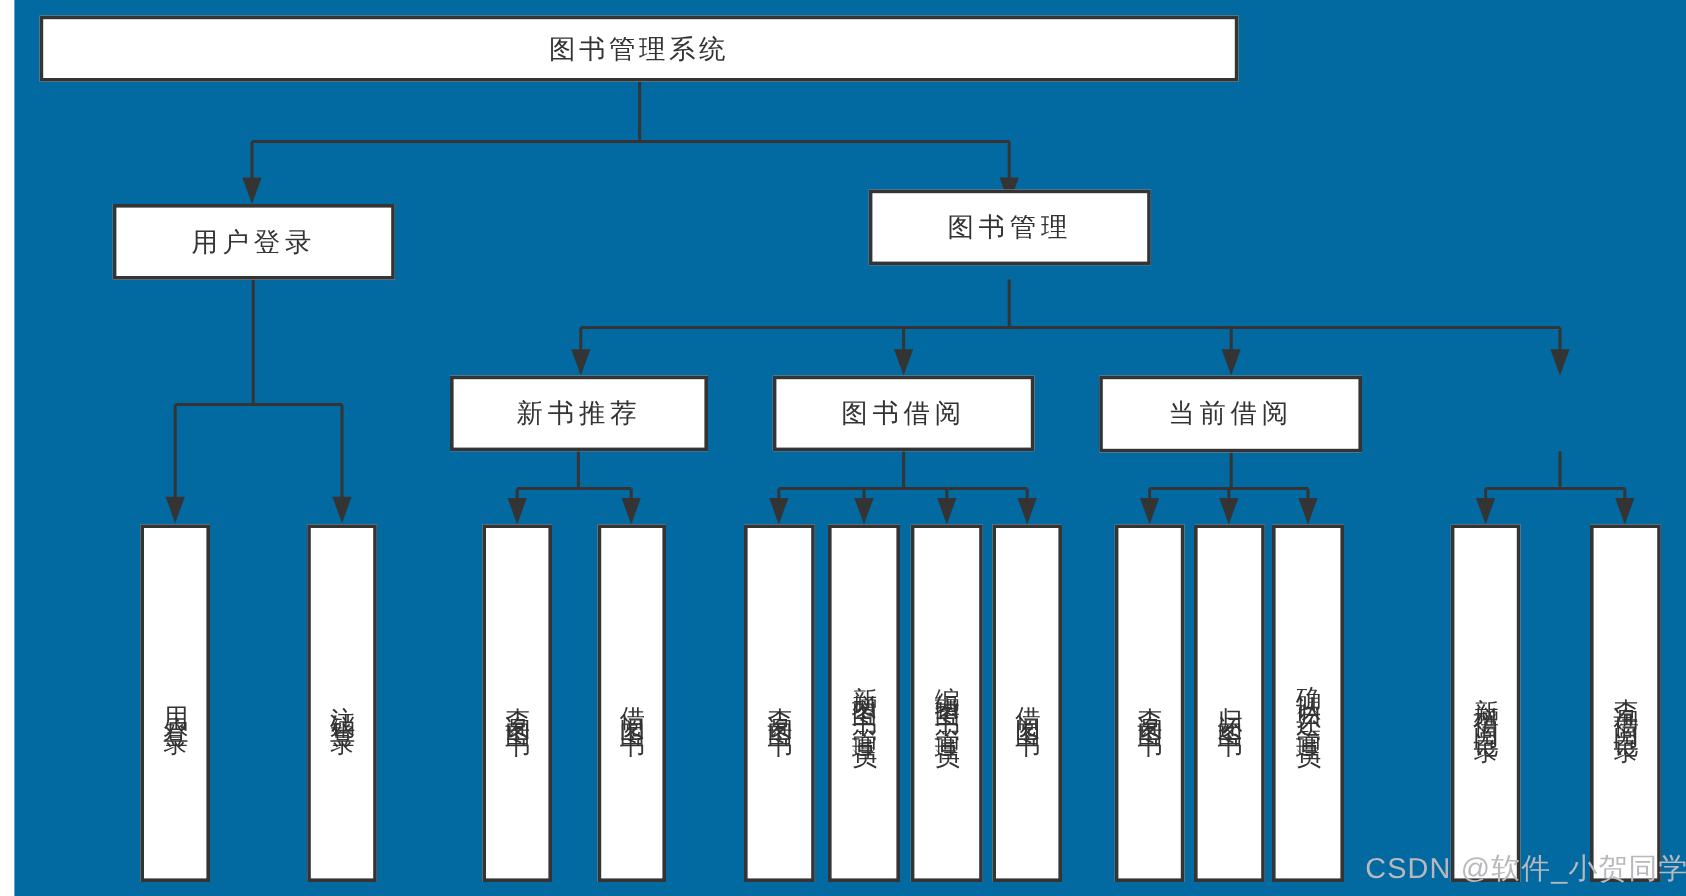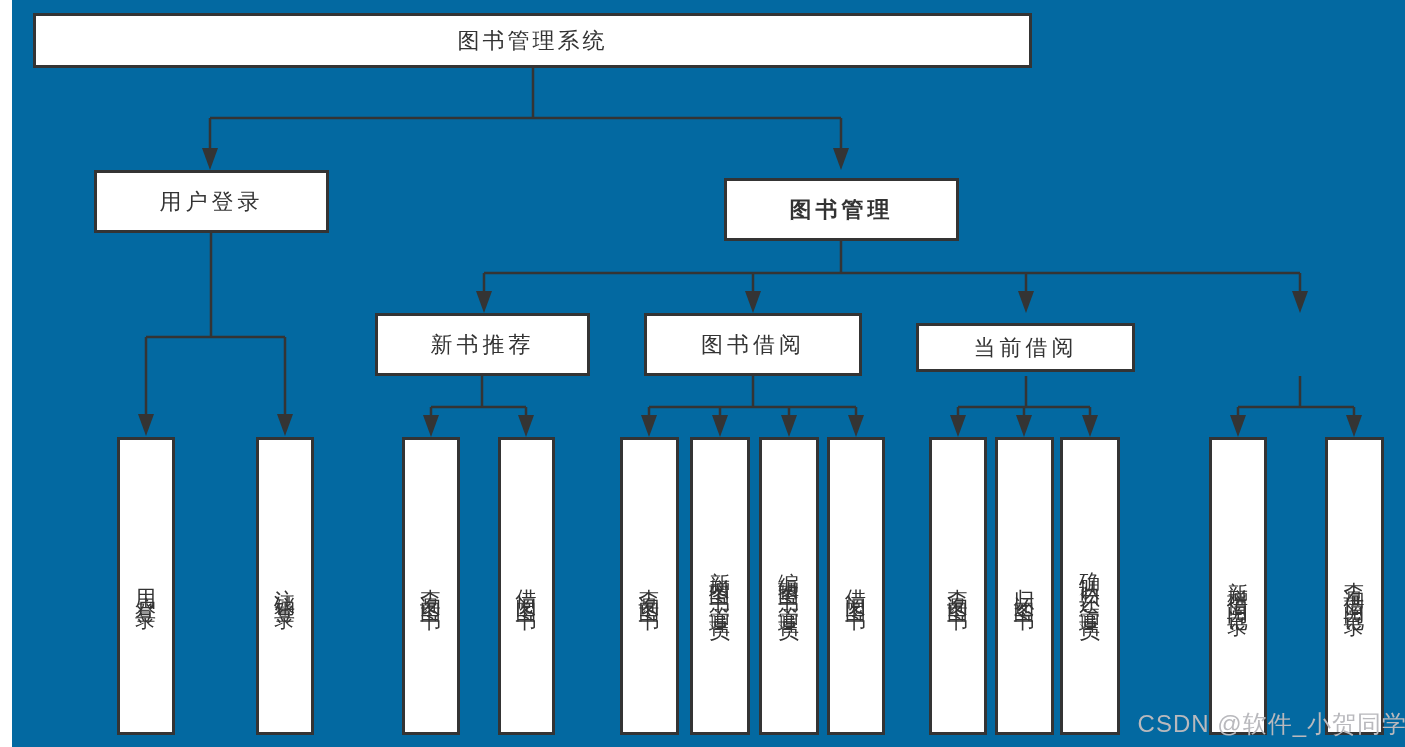--- a/index.html
+++ b/index.html
@@ -108,25 +108,25 @@
       <polygon points="1070,415 1086,415 1078,437"></polygon>
 
       <polygon points="1218,415 1234,415 1226,437"></polygon>
       <polygon points="1334,415 1350,415 1342,437"></polygon>
     </g>
   </svg>
 
   <div class="node root" style="left:21px; top:13px; width:999px; height:55px;">图书管理系统</div>
 
   <div class="node hnode" style="left:82px; top:170px; width:235px; height:63px;">用户登录</div>
-  <div class="node hnode" style="left:712px; top:178px; width:235px; height:63px;font-weight:bold;">图书管理</div>
+  <div class="node hnode" style="left:712px; top:158px; width:235px; height:63px;">图书管理</div>
 
   <div class="node hnode" style="left:632px; top:313px; width:218px; height:63px;">图书借阅</div>
   <div class="node hnode" style="left:363px; top:313px; width:215px; height:63px;">新书推荐</div>
-  <div class="node hnode" style="left:904px; top:323px; width:219px; height:49px;">当前借阅</div>
+  <div class="node hnode" style="left:904px; top:313px; width:219px; height:64px;">当前借阅</div>
 
   <div class="node leaf" style="left:105px; top:437px; width:58px; height:298px;">用户登录</div>
   <div class="node leaf" style="left:244px; top:437px; width:58px; height:298px;">注销登录</div>
 
   <div class="node leaf" style="left:390px; top:437px; width:58px; height:298px;">查询图书</div>
   <div class="node leaf" style="left:486px; top:437px; width:57px; height:298px;">借阅图书</div>
 
   <div class="node leaf" style="left:608px; top:437px; width:59px; height:298px;">查询图书</div>
   <div class="node leaf" style="left:678px; top:437px; width:60px; height:298px;">新增图书（管理员）</div>
   <div class="node leaf" style="left:747px; top:437px; width:60px; height:298px;">编辑图书（管理员）</div>

